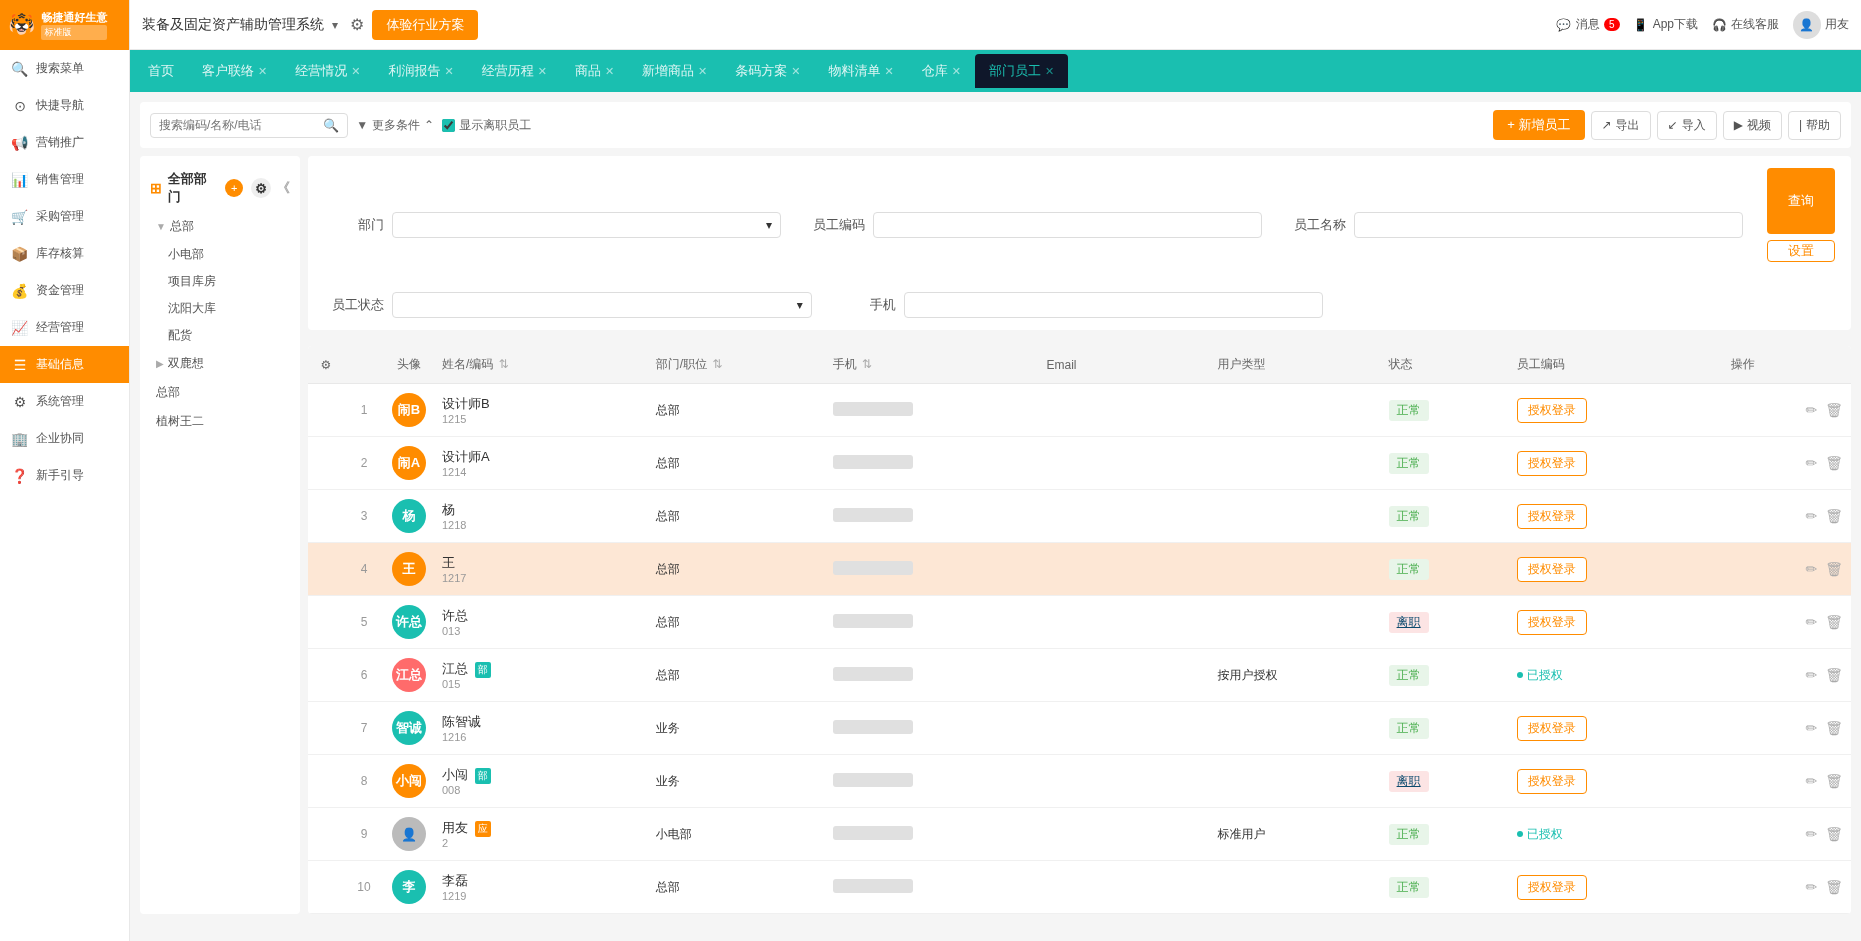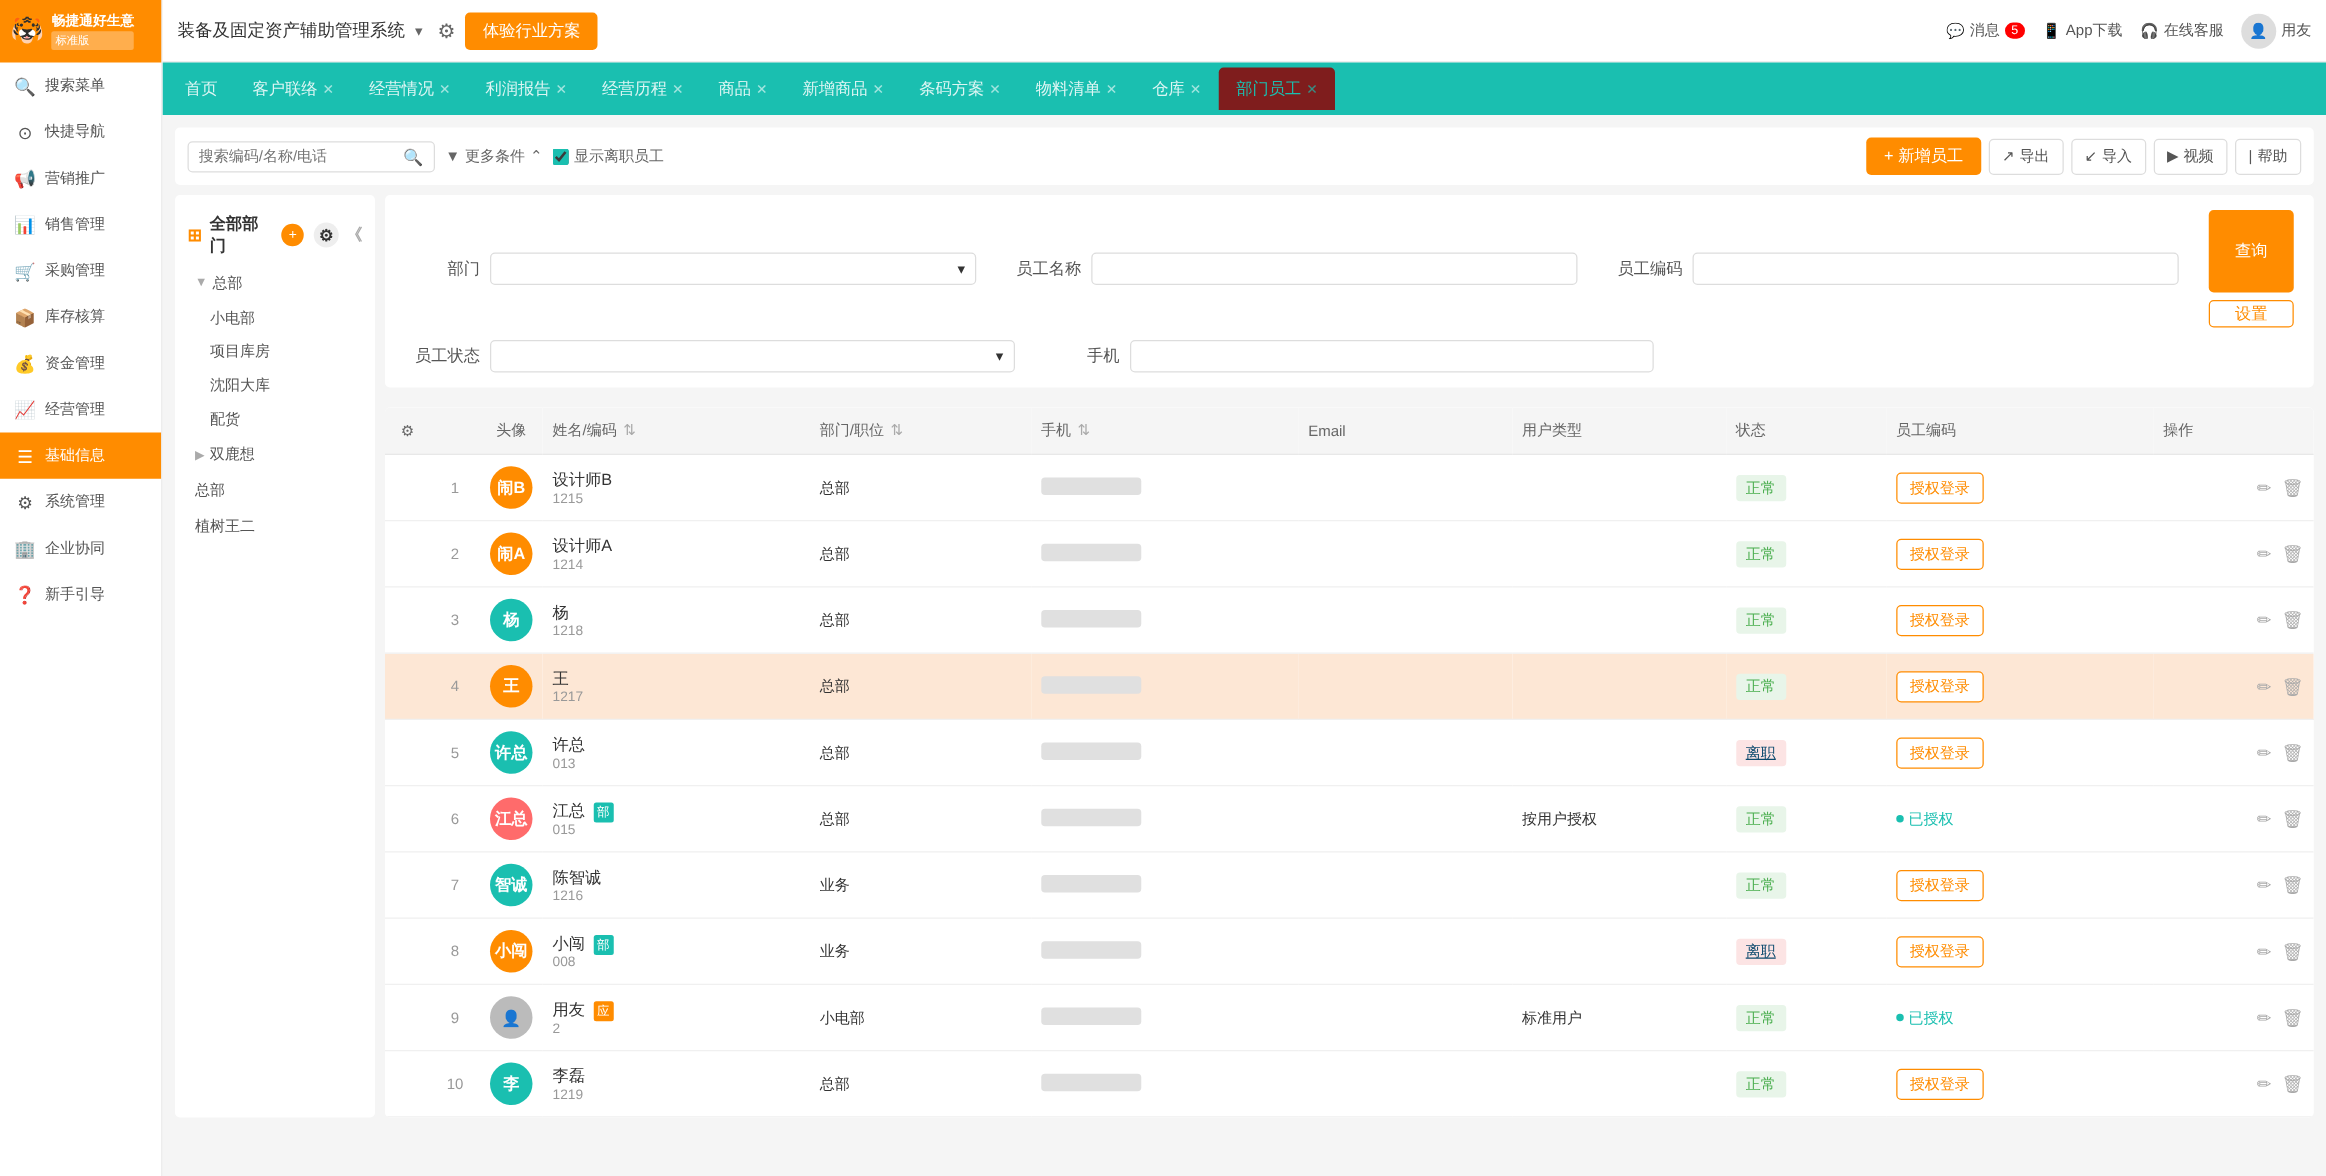--- a/index.html
+++ b/index.html
@@ -27,21 +27,21 @@
     .top-bar-gear { color: #666; cursor: pointer; font-size: 16px; margin-left: 4px; }
     .top-bar-btn { background: #ff8c00; color: #fff; border: none; border-radius: 4px; padding: 6px 14px; font-size: 13px; cursor: pointer; }
     .top-bar-right { margin-left: auto; display: flex; align-items: center; gap: 14px; }
     .top-bar-right-item { display: flex; align-items: center; gap: 4px; font-size: 12px; color: #555; cursor: pointer; }
     .badge { background: #f00; color: #fff; border-radius: 10px; font-size: 10px; padding: 1px 4px; min-width: 16px; text-align: center; }
     .user-avatar { width: 28px; height: 28px; border-radius: 50%; background: #ddd; display: flex; align-items: center; justify-content: center; font-size: 12px; }
 
     
     .nav-tabs { background: #1abfb0; display: flex; align-items: center; height: 42px; padding: 0 4px; overflow-x: auto; }
     .nav-tab { padding: 8px 14px; color: rgba(255,255,255,0.85); font-size: 13px; cursor: pointer; white-space: nowrap; display: flex; align-items: center; gap: 4px; border-radius: 4px 4px 0 0; }
-    .nav-tab.active { background: #7f1d1d; color: #1abfb0; }
+    .nav-tab.active { background: #0f172a; color: #1abfb0; }
     .nav-tab .close { font-size: 11px; opacity: 0.7; }
 
     
     .content-area { flex: 1; overflow-y: auto; background: #f5f5f5; }
     .page-content { padding: 10px; }
 
     
     .toolbar { display: flex; align-items: center; gap: 8px; background: #fff; padding: 8px 10px; margin-bottom: 8px; border-radius: 4px; }
     .toolbar-left { display: flex; align-items: center; gap: 8px; }
     .toolbar-right { margin-left: auto; display: flex; align-items: center; gap: 6px; }
@@ -63,21 +63,21 @@
     .dept-tree-header .btn-small { background: #ff8c00; color: #fff; border: none; border-radius: 50%; width: 18px; height: 18px; font-size: 11px; cursor: pointer; }
     .dept-collapse-btn { margin-left: auto; cursor: pointer; color: #aaa; }
     .dept-item { padding: 6px 10px 6px 16px; font-size: 12px; color: #555; cursor: pointer; display: flex; align-items: center; gap: 4px; }
     .dept-item .expand { font-size: 10px; color: #aaa; }
     .dept-sub-item { padding: 5px 10px 5px 28px; font-size: 12px; color: #555; cursor: pointer; }
 
     
     .filter-form { background: #fff; border-radius: 4px; margin-bottom: 8px; padding: 12px 16px; }
     .filter-row { display: flex; gap: 24px; margin-bottom: 10px; align-items: center; }
     .filter-row:last-child { margin-bottom: 0; }
-    .filter-item { display: flex; align-items: center; gap: 8px; flex: 1; }
+    .filter-item { display: flex; align-items: center; gap: 8px; flex: 1; margin-top: 20px; }
     .filter-item label { font-size: 13px; color: #555; white-space: nowrap; min-width: 60px; text-align: right; }
     .filter-select { flex: 1; border: 1px solid #ddd; border-radius: 4px; padding: 5px 8px; font-size: 12px; display: flex; align-items: center; justify-content: space-between; cursor: pointer; background: #fff; min-width: 180px; }
     .filter-input { flex: 1; border: 1px solid #ddd; border-radius: 4px; padding: 5px 8px; font-size: 12px; outline: none; min-width: 180px; }
     .filter-actions { display: flex; flex-direction: column; gap: 6px; margin-left: auto; }
     .btn-query { background: #ff8c00; color: #fff; border: none; border-radius: 4px; padding: 24px 20px; font-size: 13px; cursor: pointer; }
     .btn-set { background: #fff; color: #ff8c00; border: 1px solid #ff8c00; border-radius: 4px; padding: 1px 20px; font-size: 13px; cursor: pointer; }
 
     
     .table-container { background: #fff; border-radius: 4px; overflow: auto; }
     table { width: 100%; border-collapse: collapse; }
@@ -347,25 +347,25 @@
             <div class="filter-form">
               <div class="filter-row">
                 <div class="filter-item">
                   <label>部门</label>
                   <div class="filter-select">
                     <span></span>
                     <span>▾</span>
                   </div>
                 </div>
                 <div class="filter-item">
-                  <label>员工名称</label>
+                  <label>员工编码</label>
                   <input class="filter-input" type="text" style="">
                 </div>
                 <div class="filter-item">
-                  <label>员工编码</label>
+                  <label>员工名称</label>
                   <input class="filter-input" type="text" style="">
                 </div>
                 <div class="filter-actions">
                   <button class="btn-query">查询</button>
                   <button class="btn-set">设置</button>
                 </div>
               </div>
               <div class="filter-row">
                 <div class="filter-item">
                   <label>员工状态</label>

